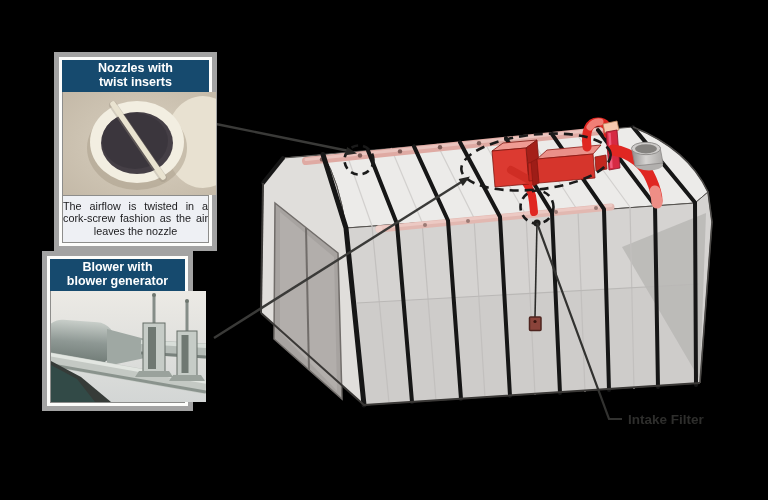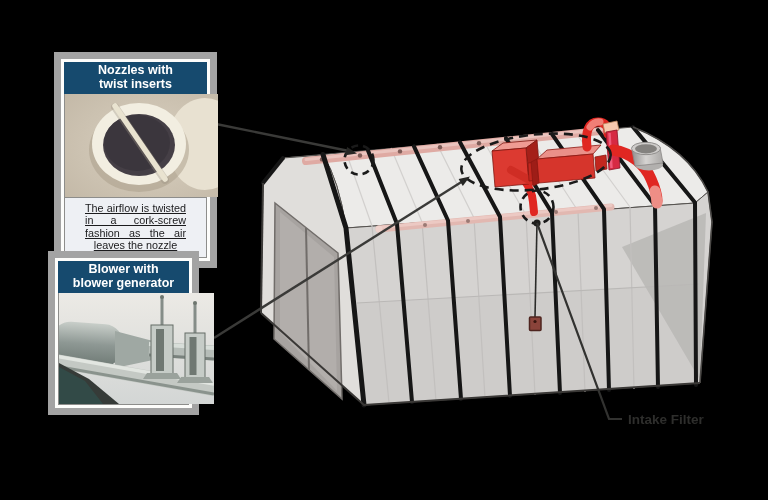--- a/index.html
+++ b/index.html
@@ -3,35 +3,35 @@
 <meta charset="utf-8">
 <style>
   html,body{margin:0;padding:0;background:#000;}
   .stage{
     position:relative;width:768px;height:500px;background:#000;overflow:hidden;
     font-family:"Liberation Sans", sans-serif;
   }
   .main-svg{position:absolute;left:0;top:0;}
   .callout{
     position:absolute;box-sizing:border-box;background:#fdfdfb;
-    border:7px solid #a3a3a3;padding:3px;
+    border:5px solid #a3a3a3;padding:3px;
   }
   .callout-header{
     background:#164a6e;color:#fff;text-align:center;
     font-weight:bold;font-size:12.5px;line-height:13.5px;padding:2px 0 3px;
   }
   .callout-photo{display:block;border:1px solid #8d8d8b;border-top:none;}
   .callout-photo svg{display:block;}
   .callout-caption{
     background:#eef0f4;color:#1b1b1d;border:1px solid #8d8d8b;border-top:none;
-    font-size:10.8px;line-height:12.4px;padding:4px 20px 5px;
-    text-align:justify;text-align-last:center;text-decoration:underline;
+    font-size:10.8px;line-height:12.4px;padding:4px 0 5px;
+    text-align:justify;text-align-last:center;
   }
   #callout-nozzles{left:54px;top:52px;width:163px;}
-  #callout-blower{left:48px;top:251px;width:151px;}
+  #callout-blower{left:42px;top:251px;width:151px;}
   .hdr-line{display:block;}
 </style>
 </head>
 <body>
 
 <div class="stage">
 
   <svg class="main-svg" width="768" height="500" viewBox="0 0 768 500">
     <defs>
       <linearGradient id="cylgrad" x1="0" y1="0" x2="1" y2="0">

